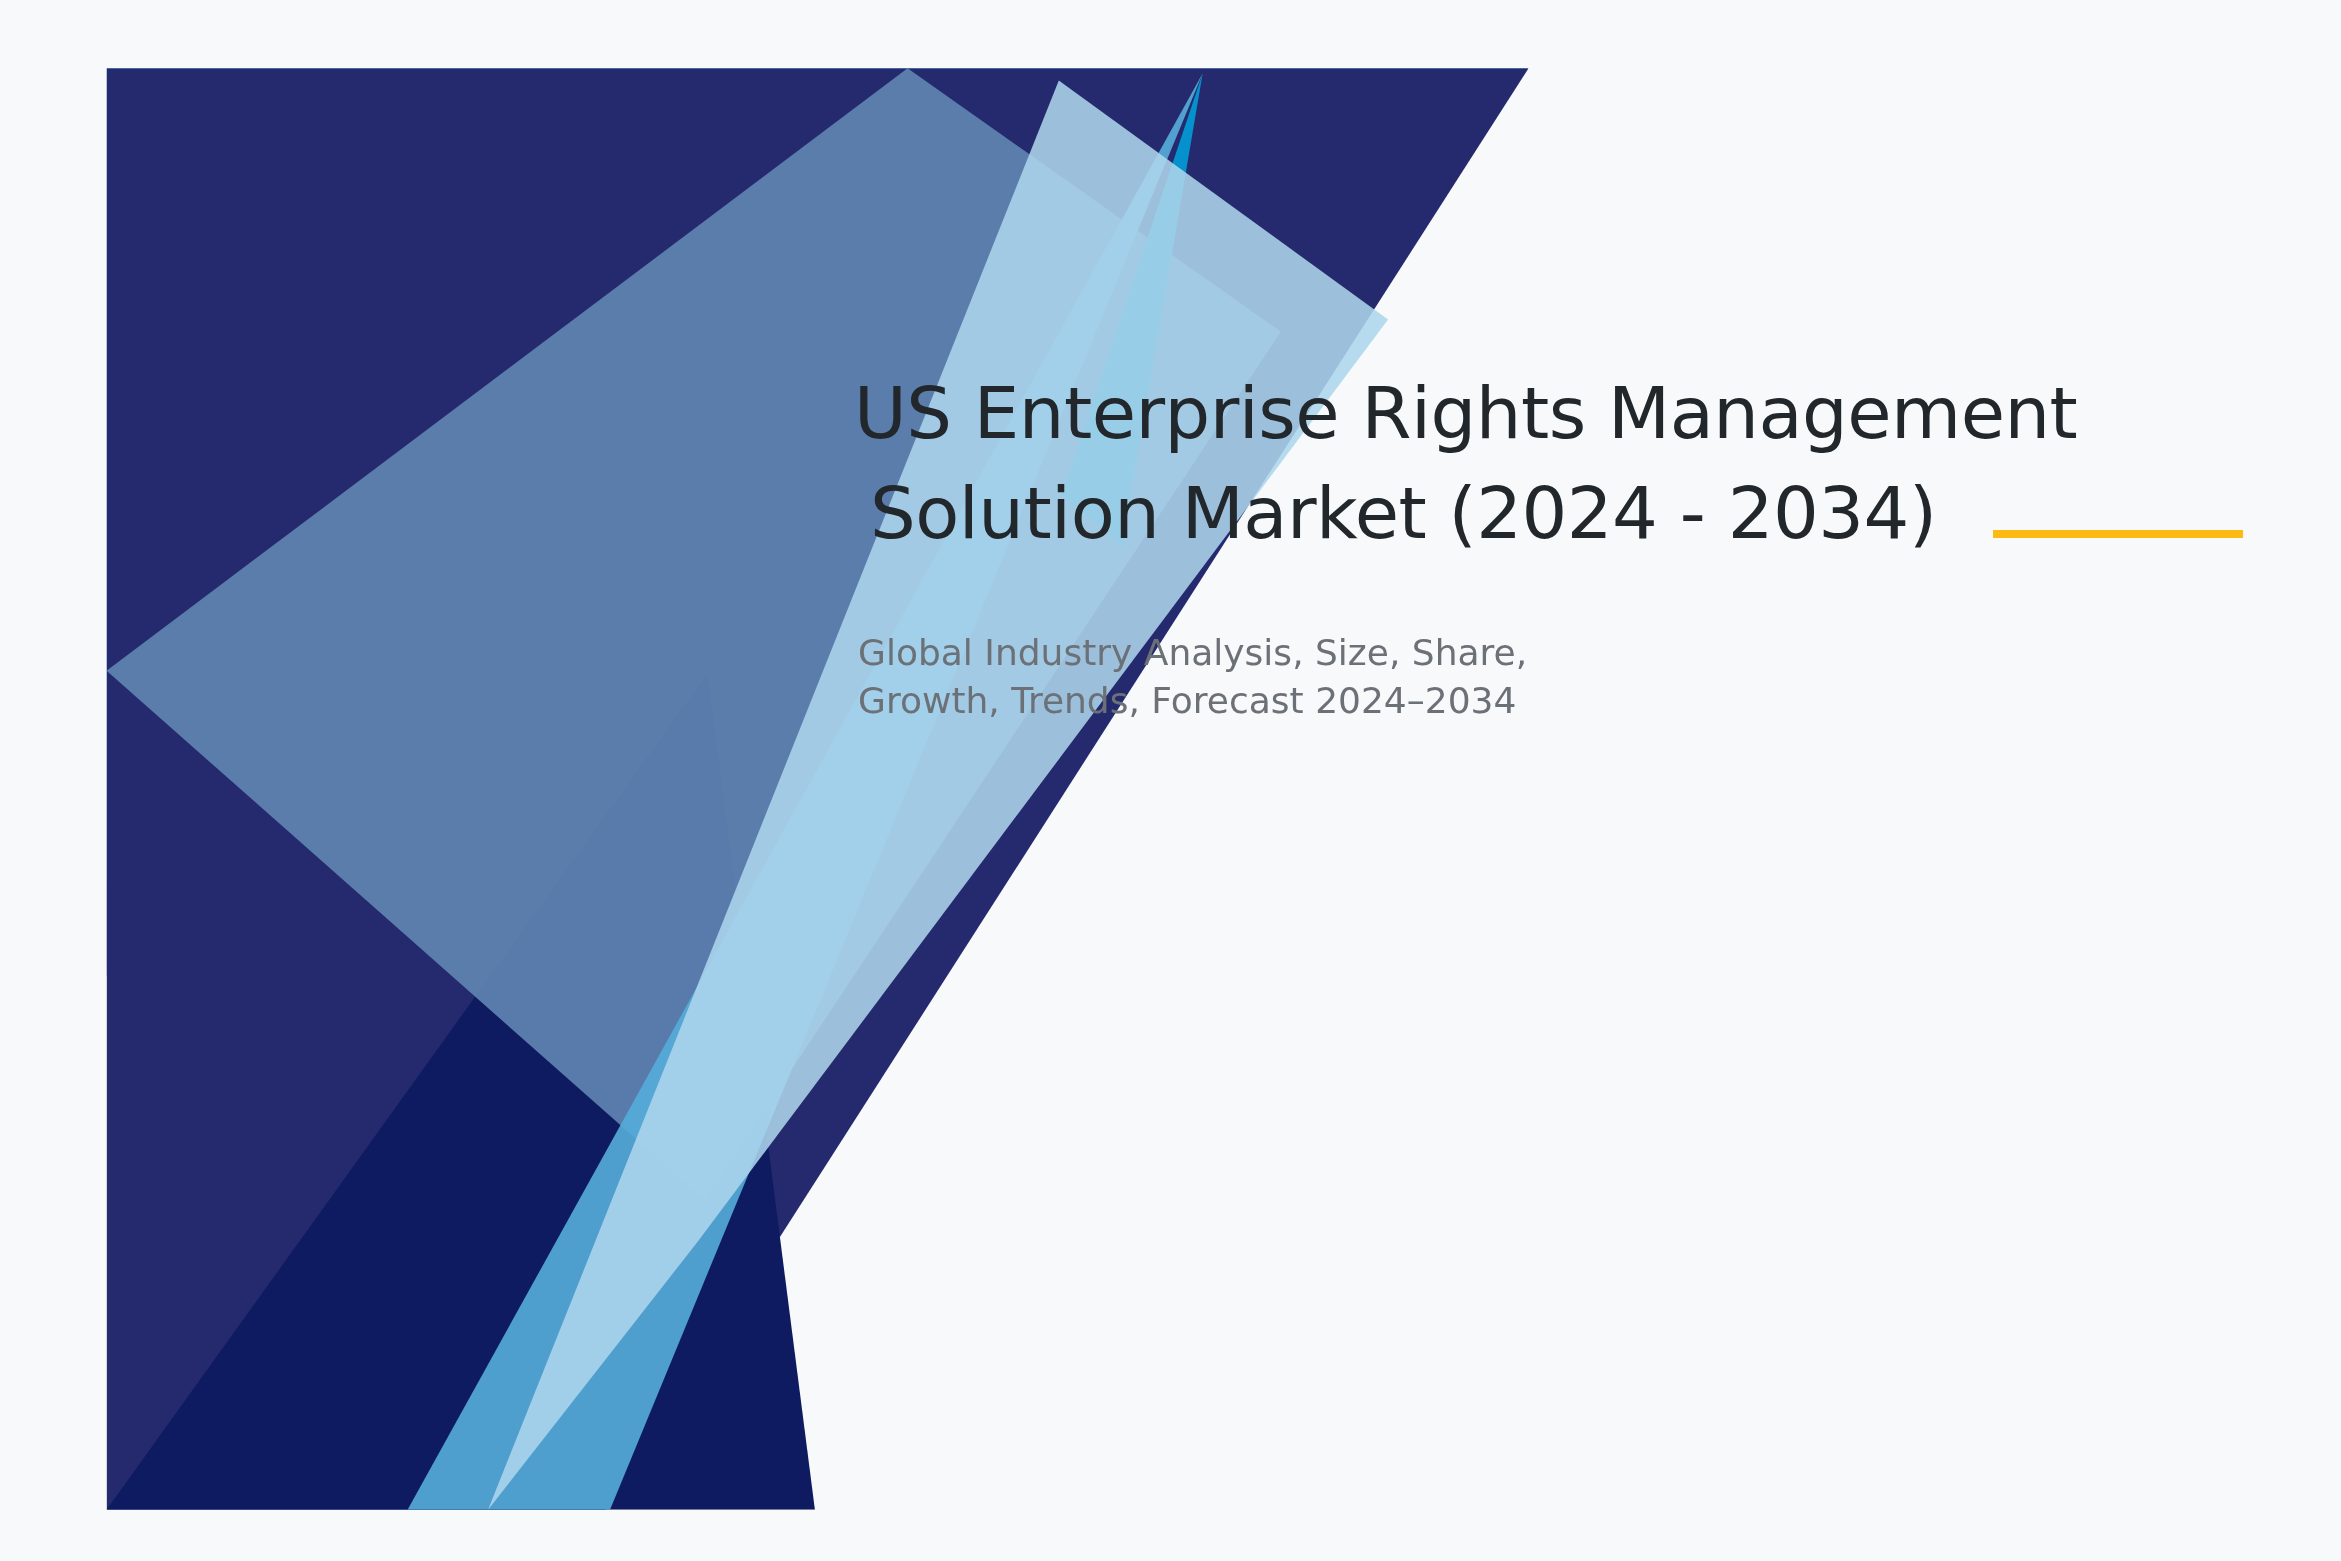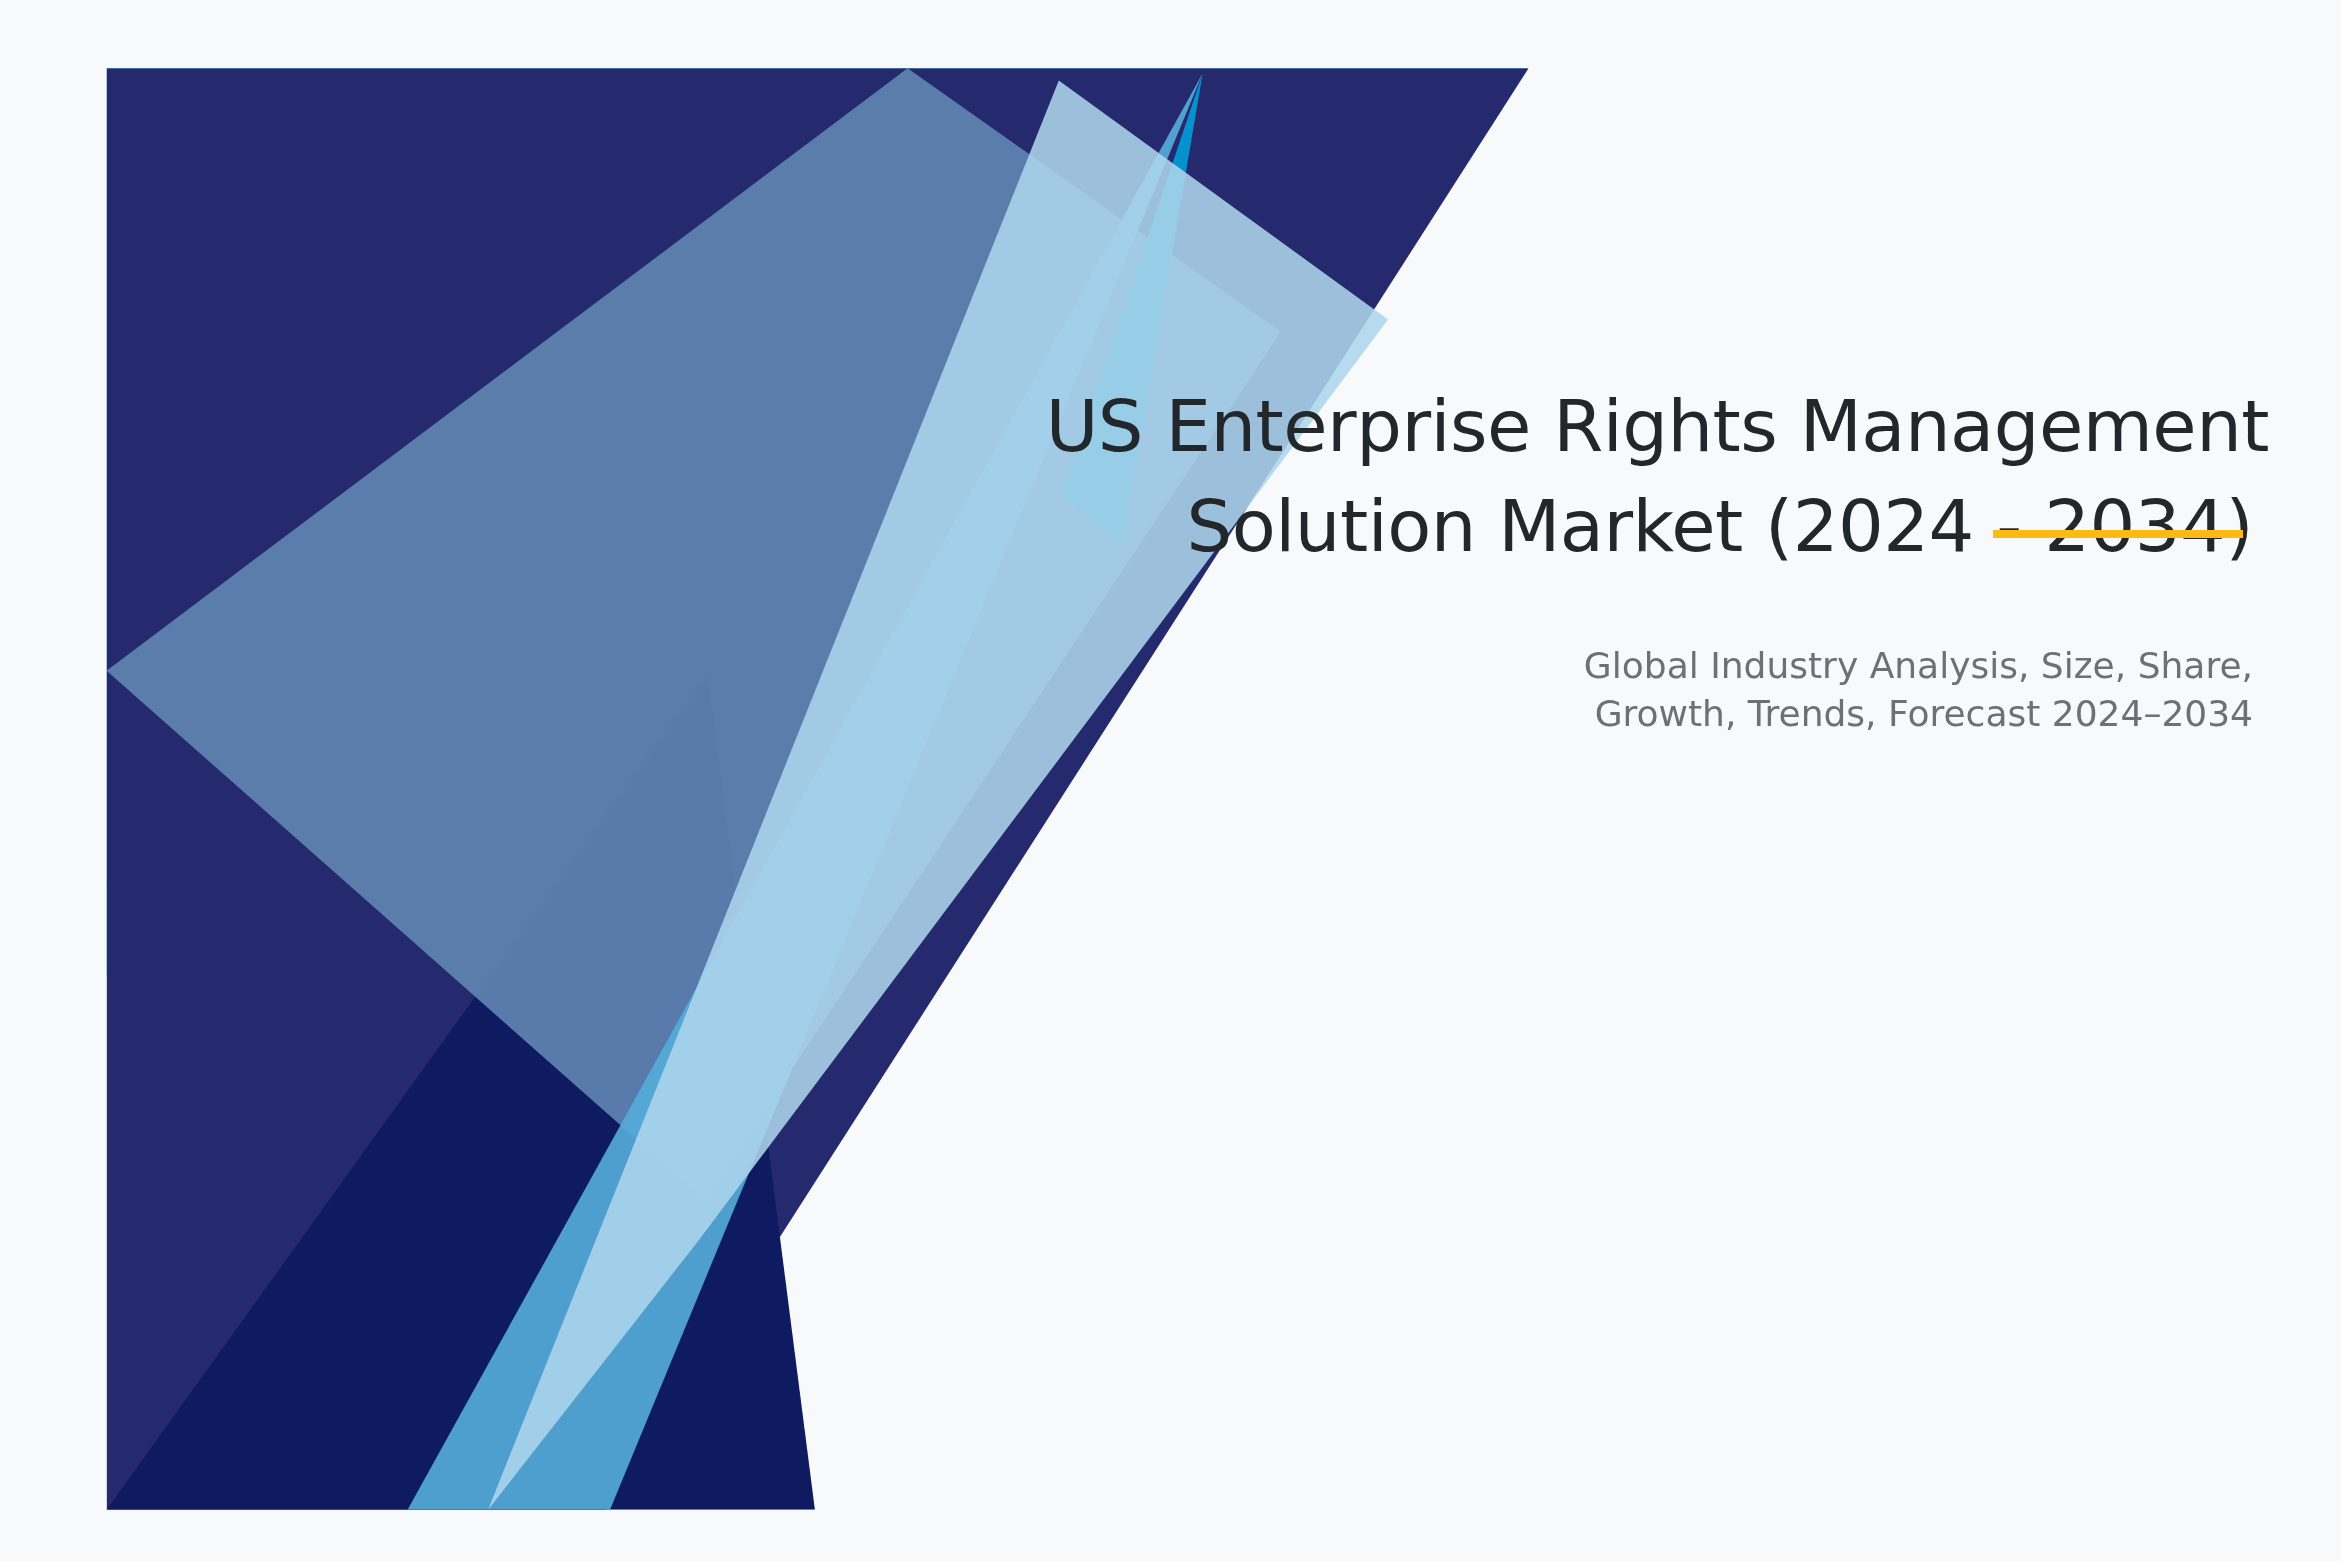--- a/index.html
+++ b/index.html
@@ -22,38 +22,37 @@
   #artwork {
     position: absolute;
     left: 0;
     top: 0;
     width: 2342px;
     height: 1561px;
   }
   #text-block {
     position: absolute;
     left: 854px;
-    top: 384px;
+    top: 371px;
     width: 1415px;
-    text-align: right;
   }
   #title {
     margin: 0;
     font-family: "DejaVu Sans", sans-serif;
     font-weight: 400;
     font-size: 72px;
     line-height: 1.17;
     letter-spacing: -0.5px;
     color: #22272b;
     white-space: pre-line;
     position: relative;
     z-index: 5;
   }
   #subtitle {
-    margin: 16px;
+    margin: 4px;
     padding-top: 58px;
     font-family: "DejaVu Sans", sans-serif;
     font-weight: 400;
     font-size: 36px;
     line-height: 1.33;
     color: #6b7177;
     white-space: pre-line;
     position: relative;
     z-index: 5;
   }

